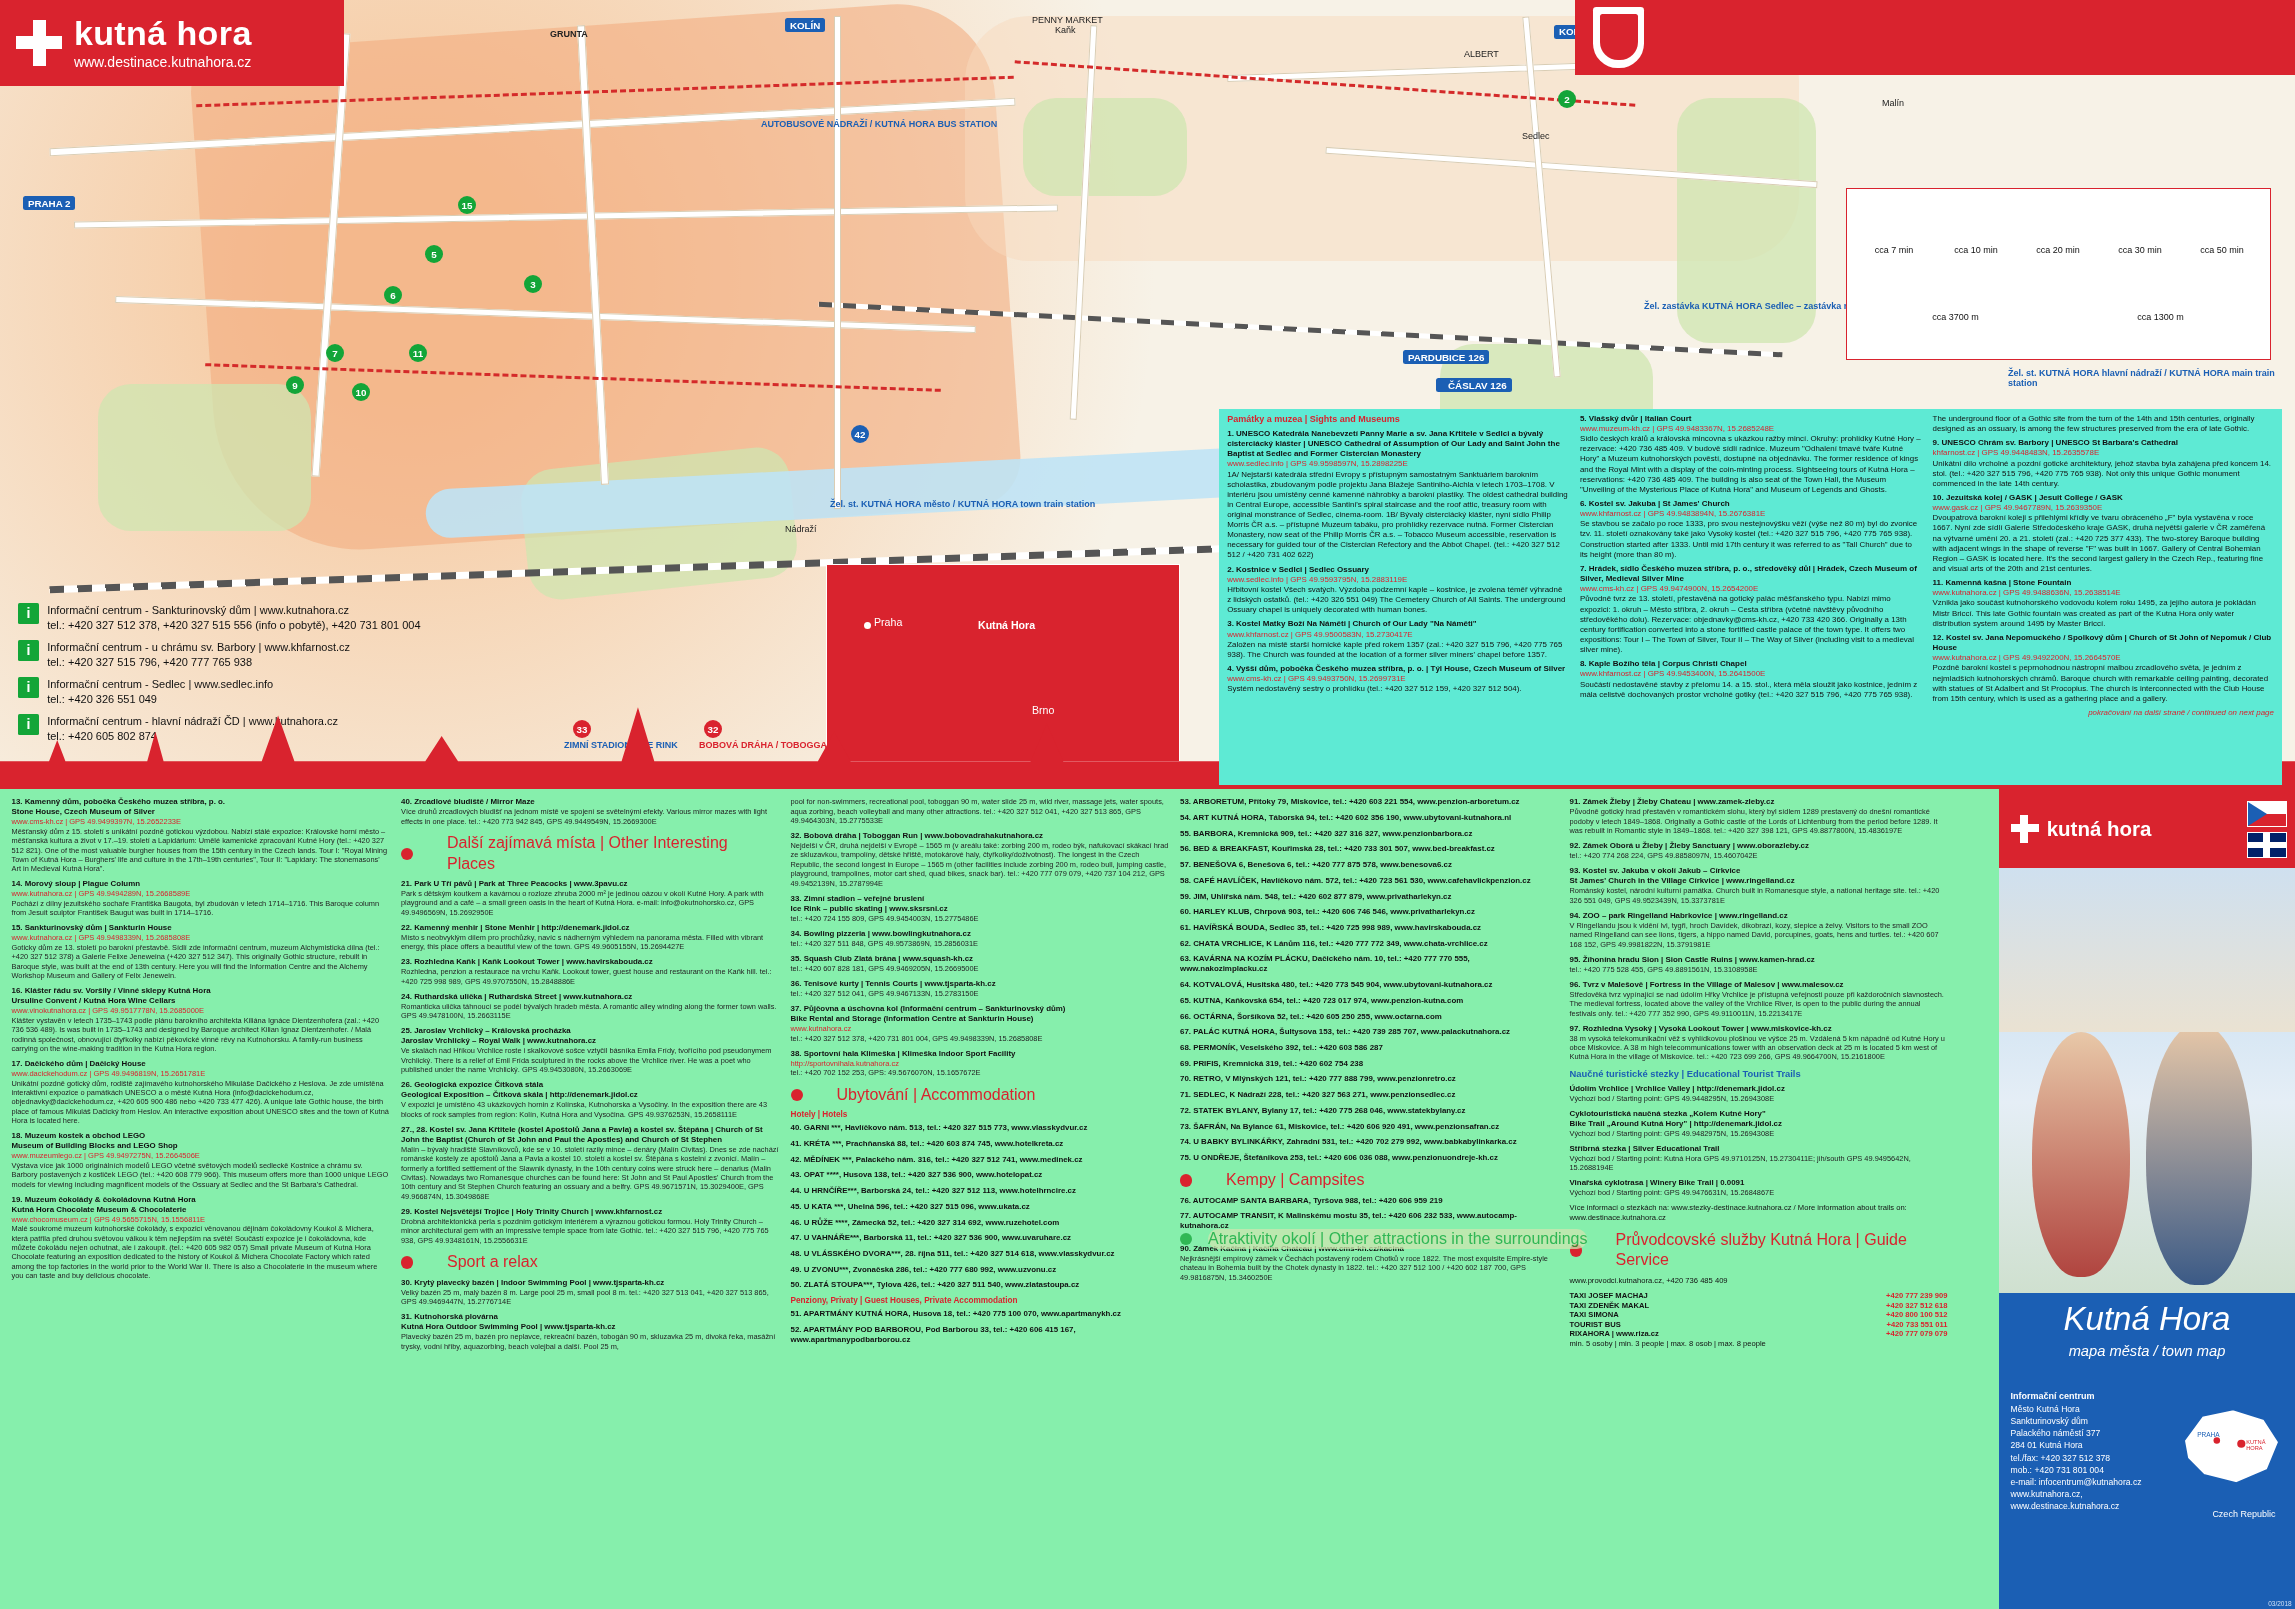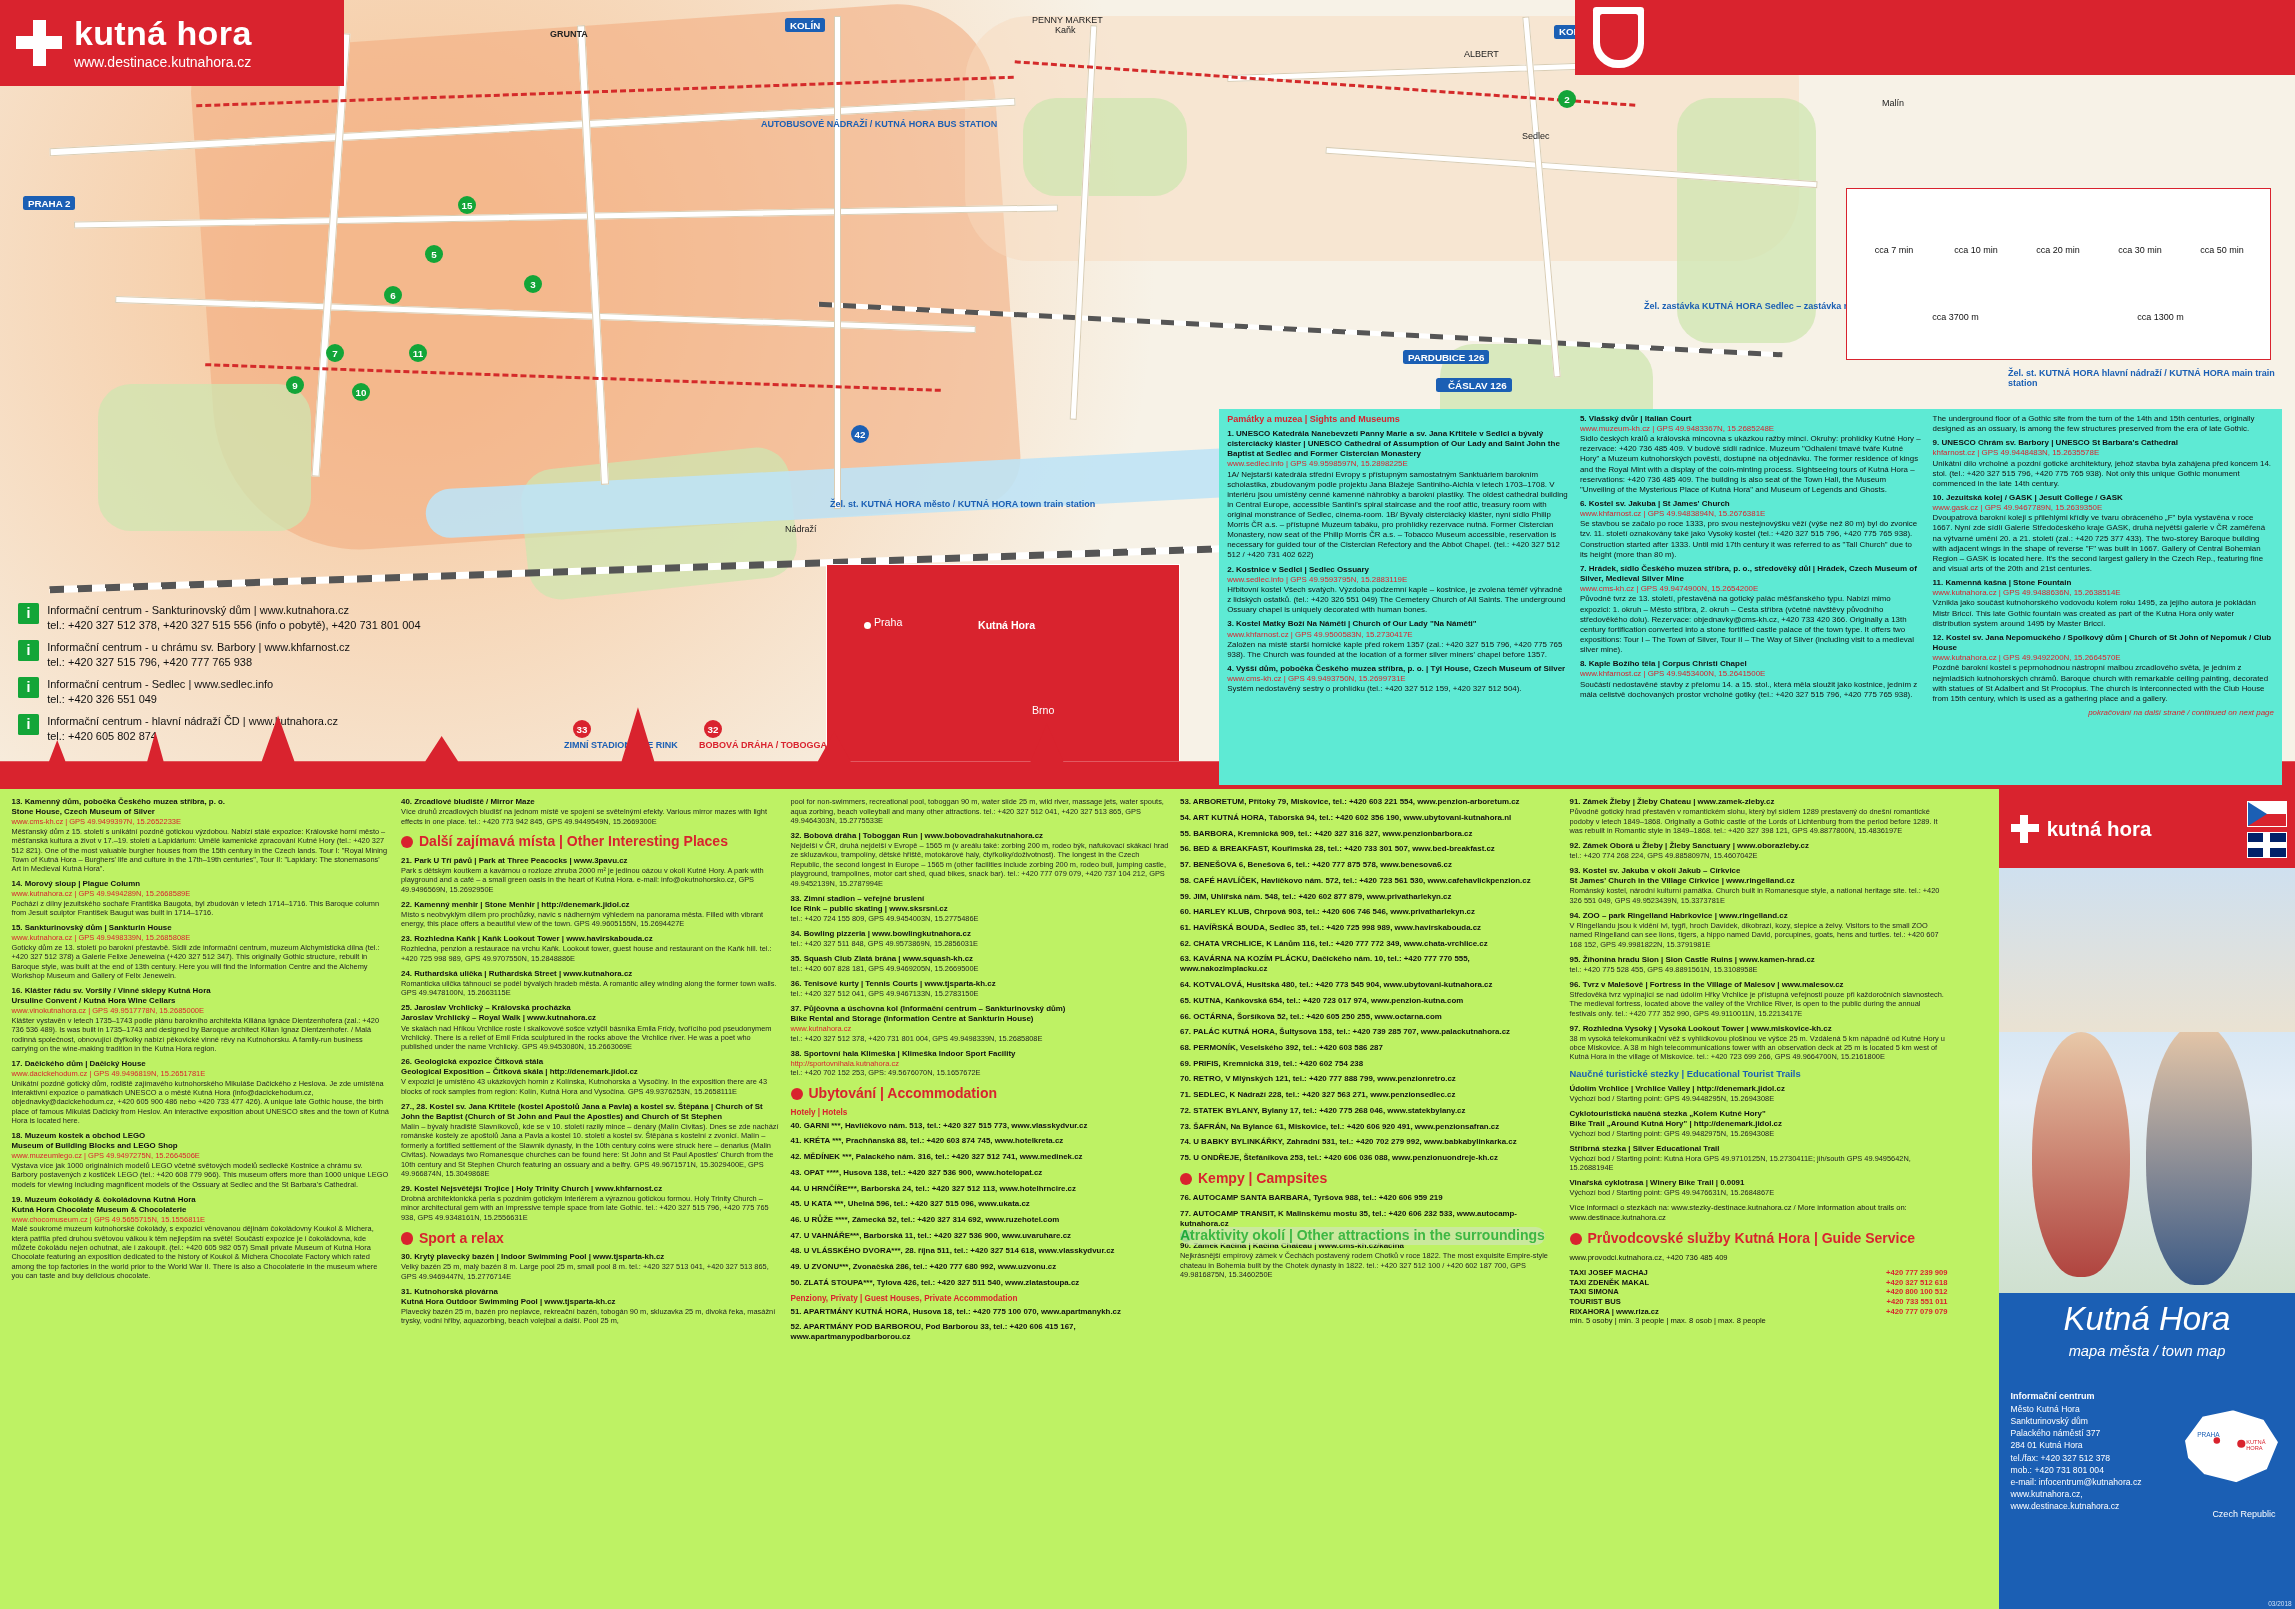--- a/index.html
+++ b/index.html
@@ -55,31 +55,31 @@
   .poi.blue{background:#1b5fb4;}
 
   
   .sights{position:absolute;left:1219px;top:409px;width:1063px;height:376px;background:#5eead4;font-size:7.9px;line-height:1.28;column-count:3;column-gap:11.5px;padding:4.9px 8.2px;box-sizing:border-box;}
   .sights h3{font-size:9px;color:#d9232e;margin:0 0 3.3px 0;}
   .sights p{margin:0 0 4.1px 0;}
   .sights b{font-size:8px;}
   .sights .w{color:#d9232e;}
 
   
-  .bottom{position:absolute;left:0;top:789px;width:2295px;height:821px;background:#bef264;}
+  .bottom{position:absolute;left:0;top:789px;width:2295px;height:821px;background:#86efac;}
   .cols{position:absolute;left:11.5px;top:8.2px;width:1988px;height:806px;display:flex;gap:11.5px;}
   .col{width:378px;font-size:7.6px;line-height:1.27;}
   .entry{margin-bottom:5.7px;}
   .entry .ttl{font-weight:bold;font-size:7.9px;}
   .entry .w{color:#d9232e;font-size:7.5px;}
   .entry .dsc{font-size:7.4px;color:#222;}
   .secthead{display:flex;align-items:center;gap:5.7px;margin:7.4px 0 4.9px;}
   .secthead .dot{width:12.3px;height:12.3px;border-radius:50%;background:#d9232e;flex:none;}
   .secthead .dot.green{background:#13a538;}
-  .secthead .tx{color:#d9232e;font-weight:bold;font-size:14px;}
+  .secthead .tx{color:#d9232e;font-weight:normal;font-size:16px;margin-left:28px;}
   .secthead .tx.green{color:#13a538;}
   .subhead{color:#d9232e;font-weight:bold;font-size:8.2px;margin:4.9px 0 2.5px;}
   .trailhead{color:#1b5fb4;font-weight:bold;font-size:9.4px;margin:6.5px 0 3.3px;}
   .contline{display:flex;justify-content:space-between;gap:4.9px;}
 
   
   .promo{position:absolute;left:1999px;top:789px;width:296px;height:821px;background:#1b5fb4;color:#fff;}
   .promo-top{position:absolute;left:0;top:0;width:296px;height:79px;background:#d9232e;display:flex;align-items:center;gap:8.2px;padding-left:11.5px;box-sizing:border-box;}
   .promo-top .lc{width:28px;height:28px;position:relative;}
   .promo-top .lc:before,.promo-top .lc:after{content:"";position:absolute;background:#fff;}

